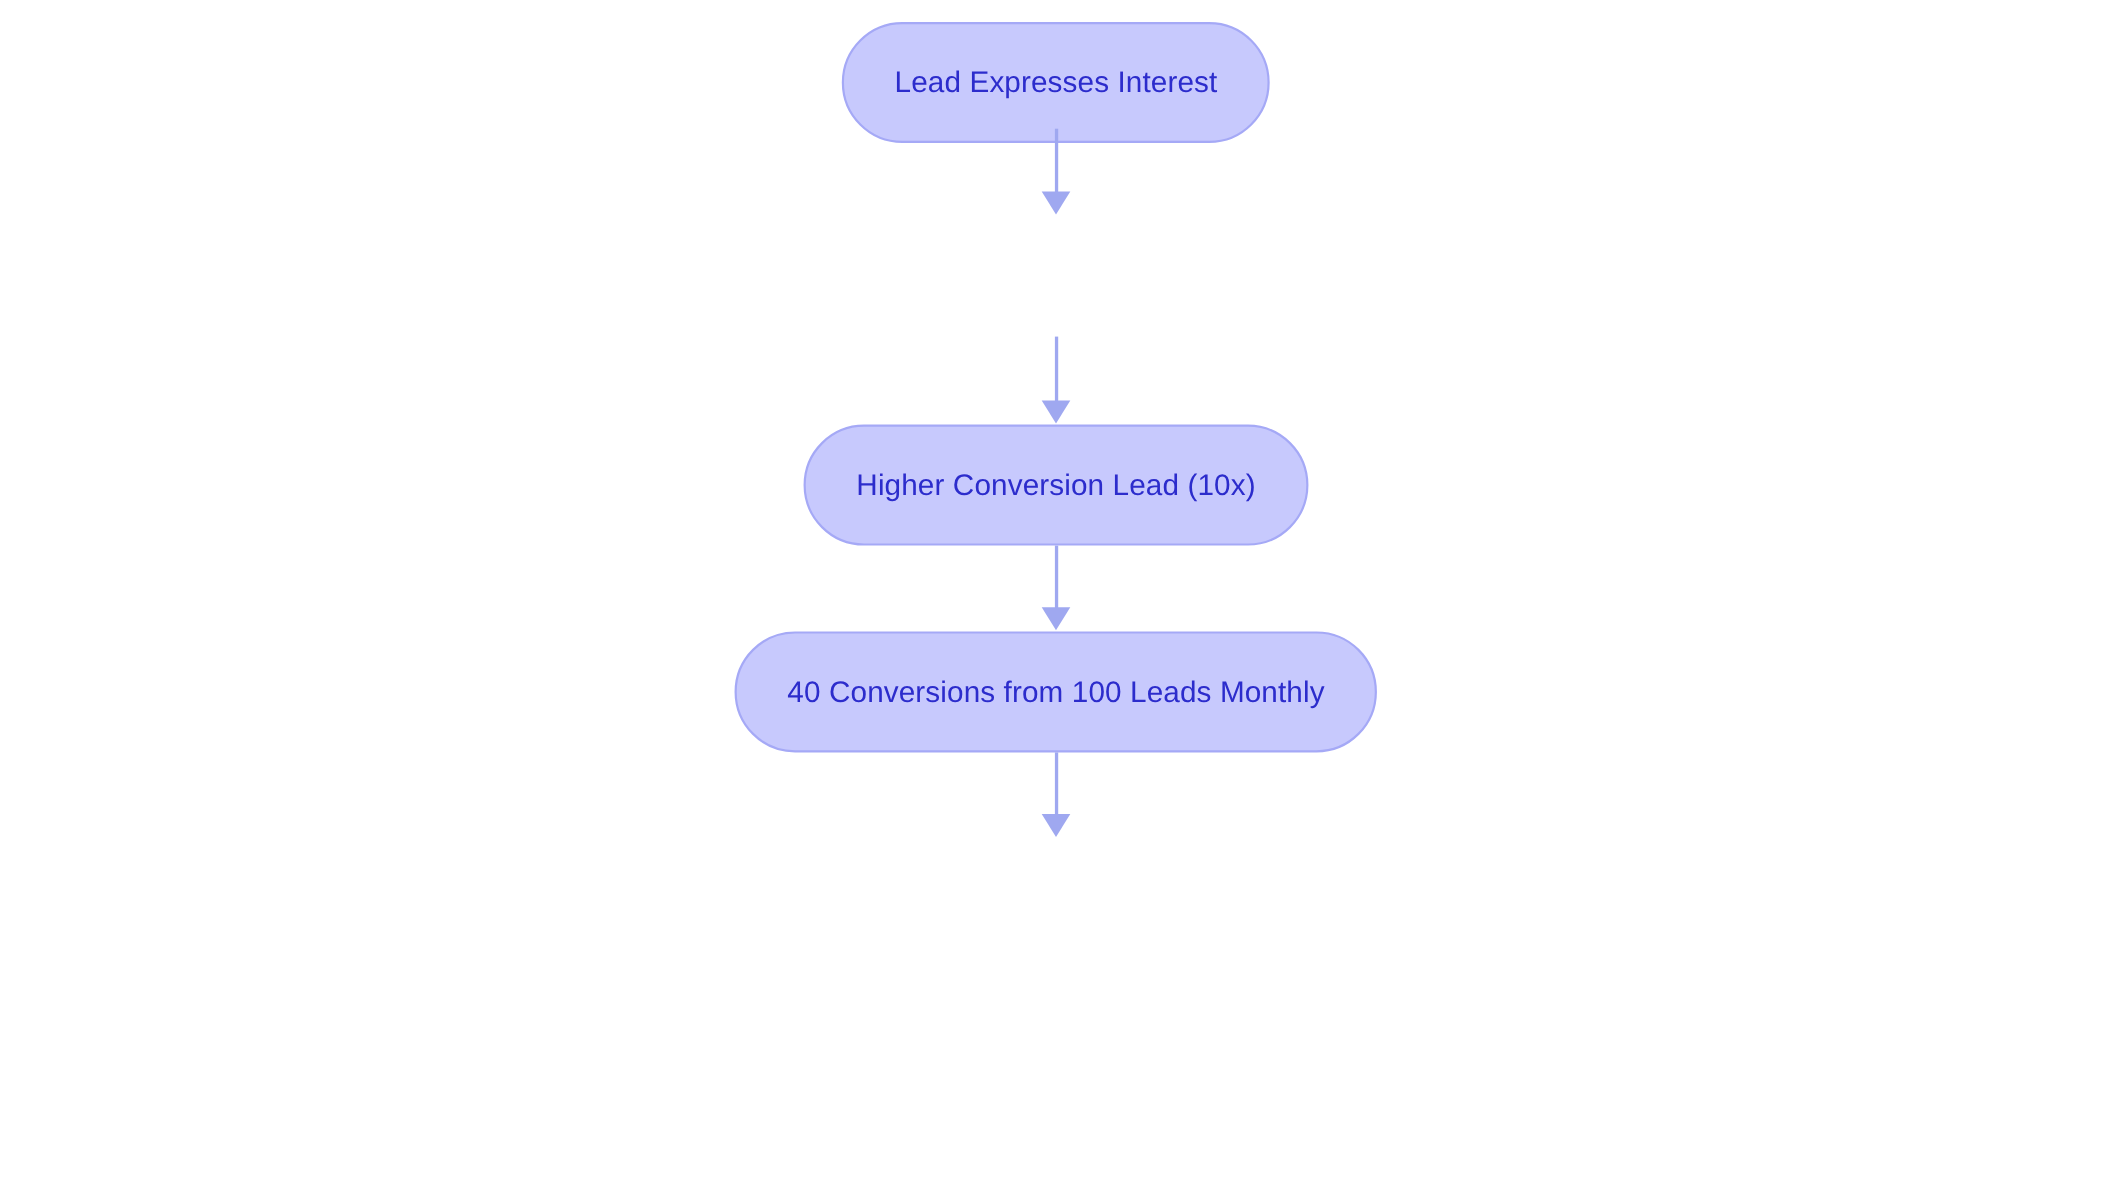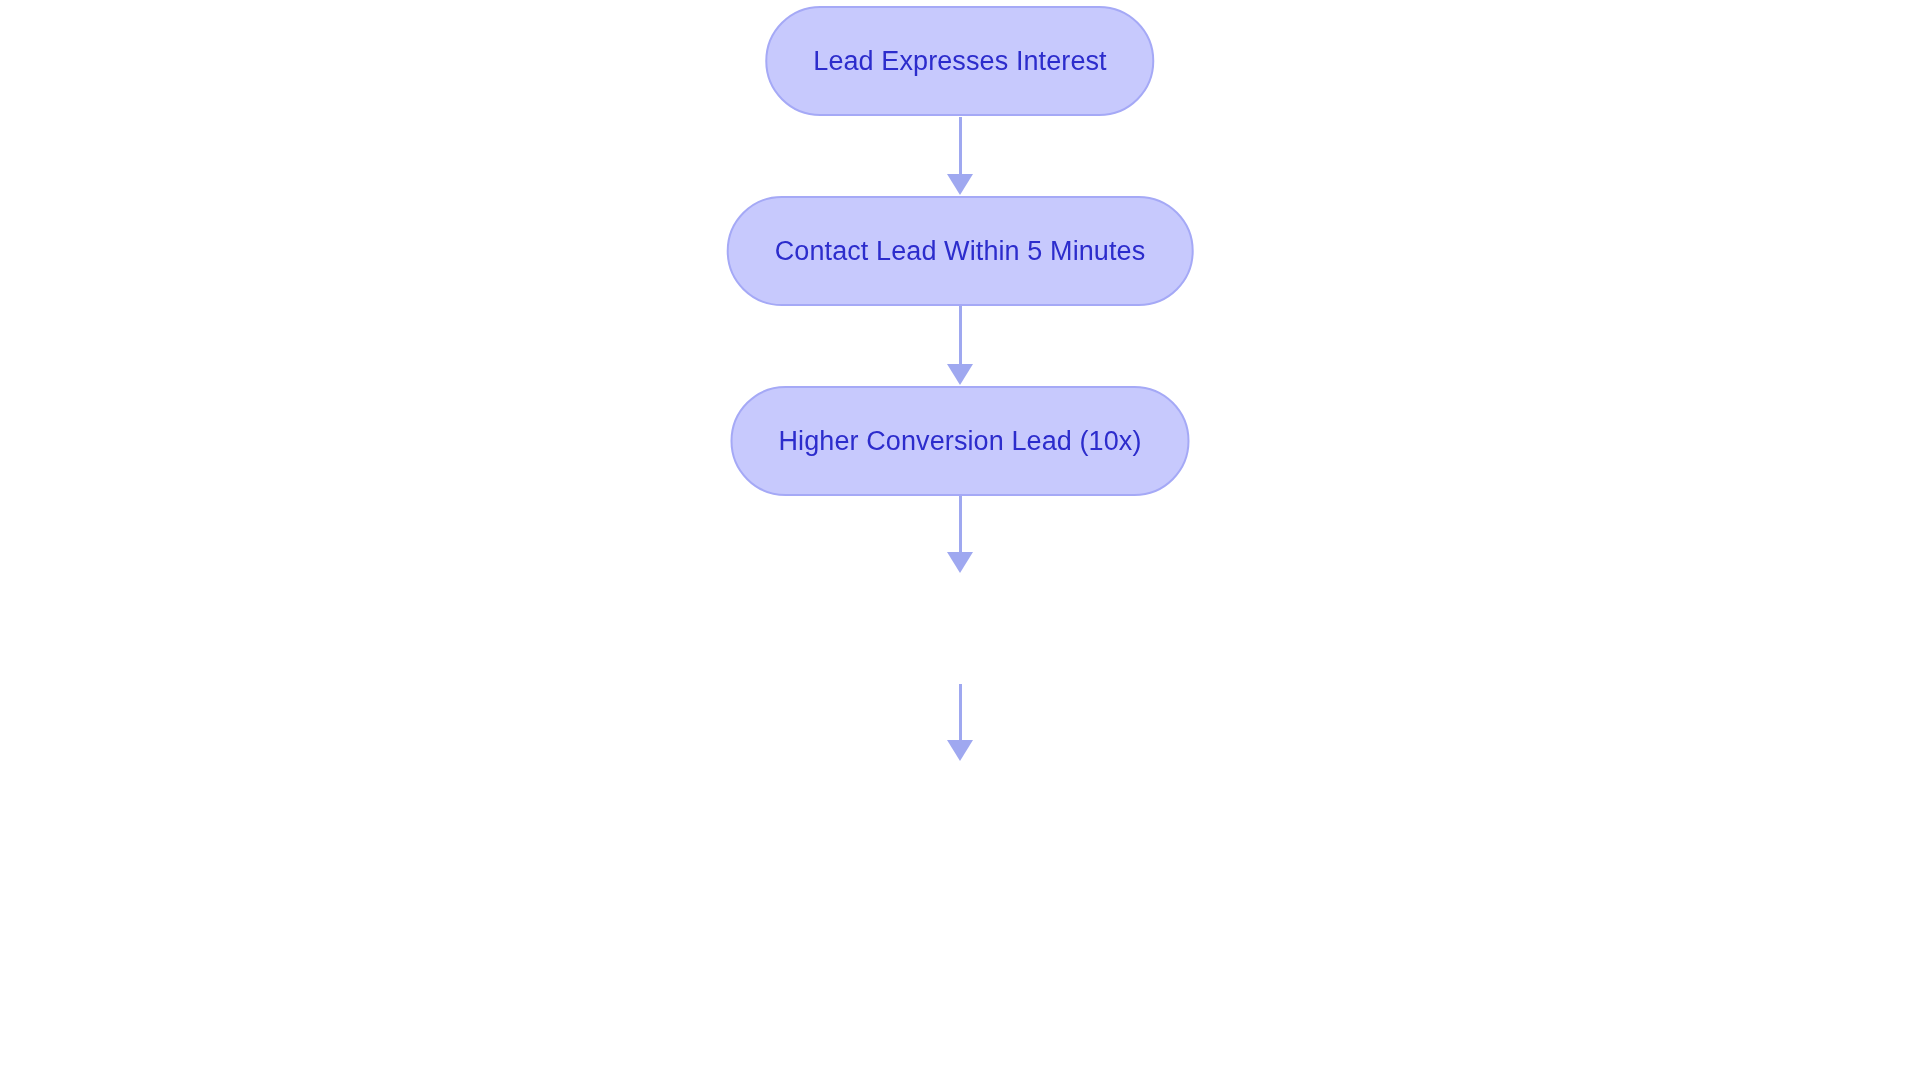--- a/index.html
+++ b/index.html
@@ -51,21 +51,21 @@
   .node-label {
     font-size: 27px;
     font-weight: 400;
     color: #2c2ccc;
     letter-spacing: 0.1px;
     line-height: 1;
     user-select: none;
   }
 
   
-  #node-0 { position: absolute; top: 6px;   left: 50%; transform: translateX(-50%); }
+  #node-0 { position: absolute; top: 20px;   left: 50%; transform: translateX(-50%); }
   #node-1 { position: absolute; top: 196px; left: 50%; transform: translateX(-50%); }
   #node-2 { position: absolute; top: 386px; left: 50%; transform: translateX(-50%); }
   #node-3 { position: absolute; top: 574px; left: 50%; transform: translateX(-50%); }
   #node-4 { position: absolute; top: 762px; left: 50%; transform: translateX(-50%); }
 
   
   .connector {
     position: absolute;
     left: 50%;
     transform: translateX(-50%);
@@ -108,38 +108,38 @@
 
     <div class="node" id="node-0">
       <span class="node-label">Lead Expresses Interest</span>
     </div>
 
     <div class="connector" id="conn-0">
       <div class="stem"></div>
       <div class="arrowhead"></div>
     </div>
 
-    <div class="node" id="node-1">
-      <span class="node-label">Contact Lead Within 5 Minutes</span>
-    </div>
 
     <div class="connector" id="conn-1">
       <div class="stem"></div>
       <div class="arrowhead"></div>
     </div>
 
     <div class="node" id="node-2">
       <span class="node-label">Higher Conversion Lead (10x)</span>
     </div>
 
     <div class="connector" id="conn-2">
       <div class="stem"></div>
       <div class="arrowhead"></div>
     </div>
 
+    <div class="node" id="node-3">
+      <span class="node-label">40 Conversions from 100 Leads Monthly</span>
+    </div>
 
     <div class="connector" id="conn-3">
       <div class="stem"></div>
       <div class="arrowhead"></div>
     </div>
 
 
   </div>
 </div>
 

